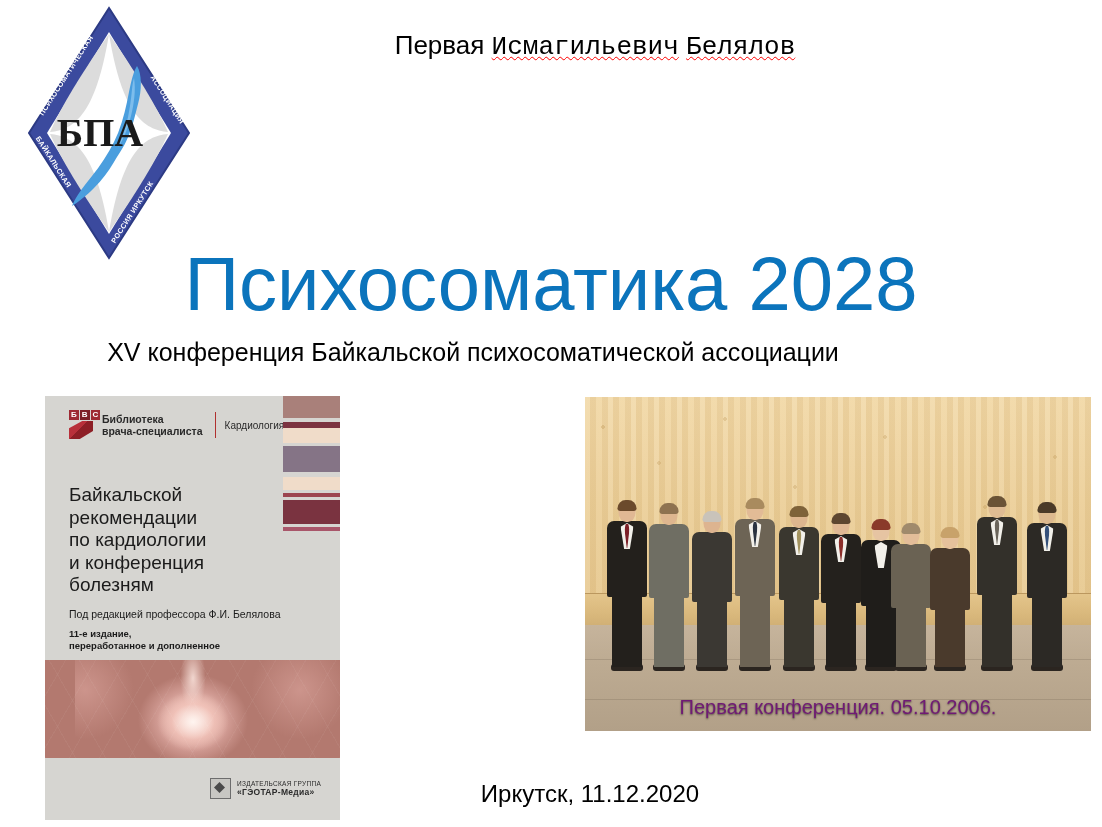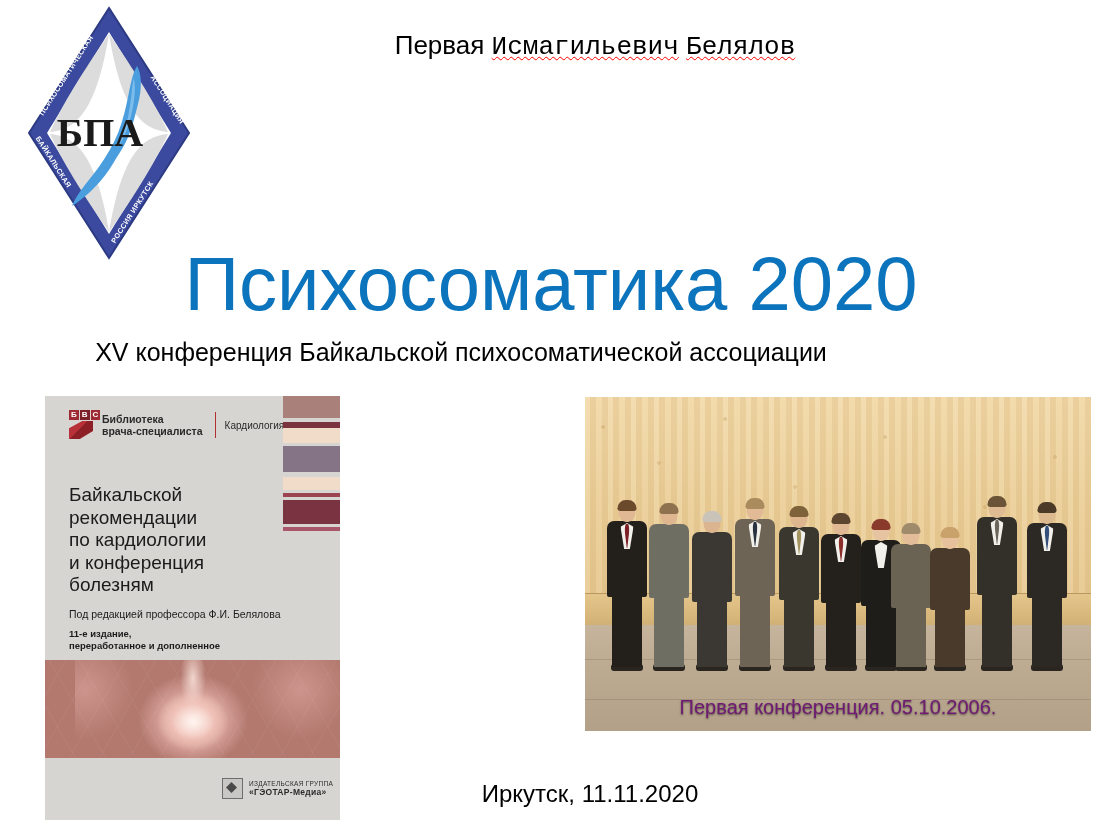--- a/index.html
+++ b/index.html
@@ -53,21 +53,21 @@
     top: 240px;
     width: 1102px;
     text-align: center;
     font-size: 76px;
     font-weight: 400;
     color: #0b74bc;
     letter-spacing: 0px;
   }
   #subtitle {
     position: absolute;
-    left: 0;
+    left: 12px;
     top: 338px;
     width: 922px;
     text-align: center;
     font-size: 25px;
     color: #000000;
   }
 
   
   #footer-place {
     position: absolute;
@@ -203,21 +203,20 @@
       repeating-linear-gradient(-60deg, rgba(255,255,255,0.045) 0 1px, transparent 1px 26px);
   }
 
   
   #publisher {
     position: absolute;
     left: 165px;
     top: 382px;
     display: flex;
     align-items: center;
-    margin-left: 12px;
   }
   .pub-mark {
     width: 19px; height: 19px;
     border: 1px solid #6d6d6d;
     position: relative;
     background: #c8c7c3;
     margin-right: 6px;
   }
   .pub-mark::before {
     content:"";
@@ -390,21 +389,21 @@
         <textPath href="#arc-bl" startOffset="2%">БАЙКАЛЬСКАЯ</textPath>
       </text>
       <text font-family="'Liberation Sans', sans-serif" font-size="7.2" font-weight="bold" fill="#ffffff" letter-spacing="0.4">
         <textPath href="#arc-br" startOffset="8%">РОССИЯ ИРКУТСК</textPath>
       </text>
     </svg>
   </div>
 
   <div id="author-line"><span>Первая </span><span class="spellcheck">Исмагильевич</span><span> </span><span class="spellcheck">Белялов</span></div>
 
-  <div id="main-title">Психосоматика 2020</div>
+  <div id="main-title">Психосоматика 2028</div>
   <div id="subtitle">XV конференция Байкальской психосоматической ассоциации</div>
 
   <div id="book-cover">
 
     <div class="bvs-logo-row">
       <div class="bvs-mark">
         <div class="bvs-letters">
           <span>Б</span>
           <span class="mid">В</span>
           <span>С</span>
@@ -556,15 +555,15 @@
           <div class="p-body" style="bottom: 73px; height: 75px; background: rgb(44, 41, 37);"></div>
           <div class="p-shirt" style="bottom: 120px;"></div>
           <div class="p-tie" style="bottom: 121px; background: rgb(52, 80, 122);"></div>
           <div class="p-head" style="bottom: 147px; background: rgb(221, 185, 143);"></div>
           <div class="p-hair" style="bottom: 158px; background: rgb(75, 58, 40);"></div>
         </div>
       </div>
     <div id="photo-caption">Первая конференция. 05.10.2006.</div>
   </div>
 
-  <div id="footer-place">Иркутск, 11.11.2020</div>
+  <div id="footer-place">Иркутск, 11.12.2020</div>
 
 </div>
 
 </body></html>

